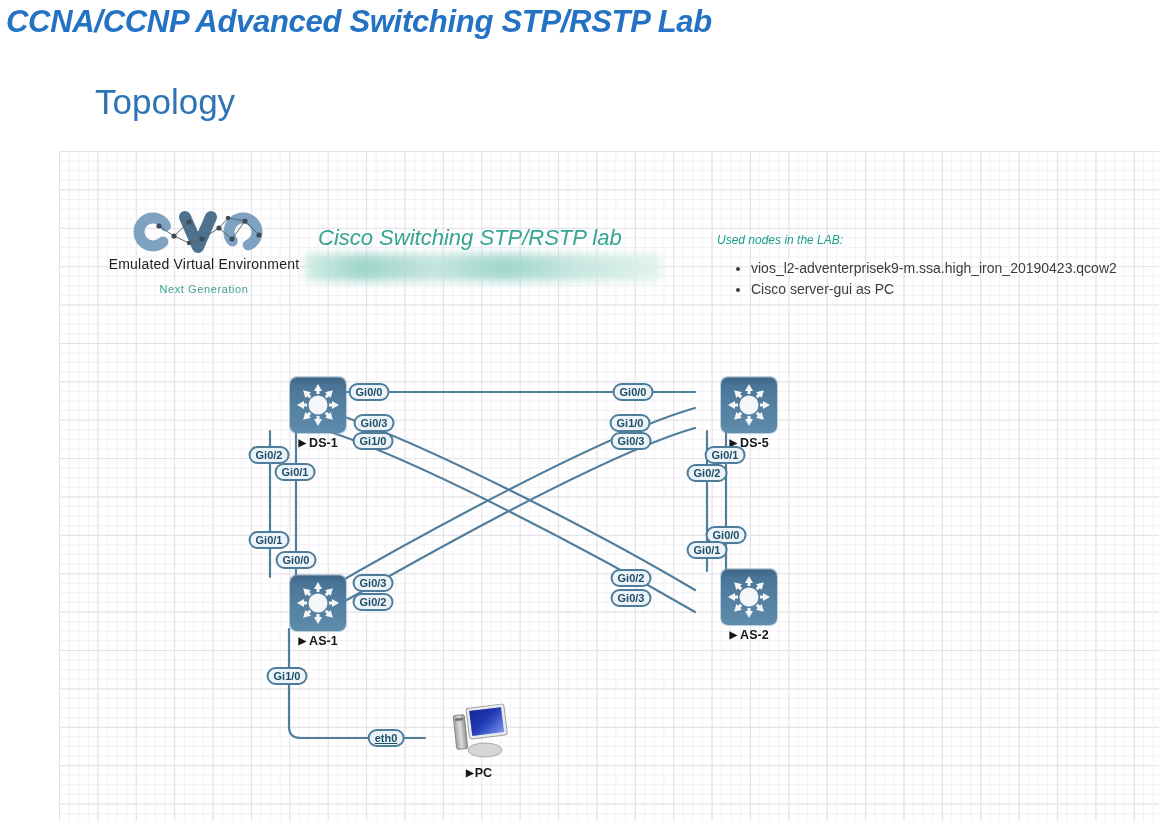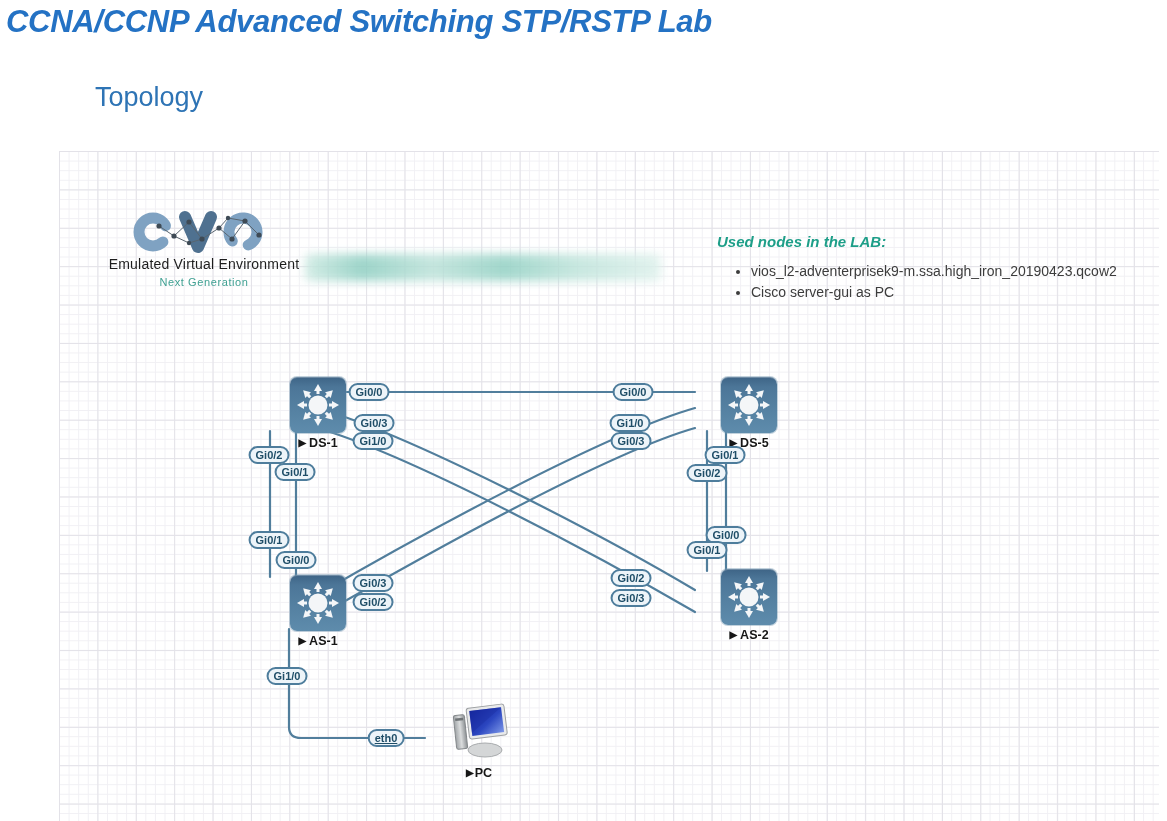--- a/index.html
+++ b/index.html
@@ -7,54 +7,54 @@
               font-family:"Liberation Sans", sans-serif; }
 
   
   .doc-title {
     position:absolute; left:6px; top:4px;
     font-size:31px; font-weight:bold; font-style:italic;
     color:#2472C4; letter-spacing:-0.3px; white-space:nowrap;
   }
   .doc-subtitle {
     position:absolute; left:95px; top:82px;
-    font-size:27px; font-weight:400; color:#2E74B5;
+    font-size:35px; font-weight:400; color:#2E74B5;
   }
 
   
   .canvas {
     position:absolute; left:59px; top:151px; width:1100px; height:670px;
     background-color:#ffffff;
     background-image:
       linear-gradient(#e3e2e8 1px, transparent 1px),
       linear-gradient(90deg, #e3e2e8 1px, transparent 1px),
       linear-gradient(#f1f0f4 1px, transparent 1px),
       linear-gradient(90deg, #f1f0f4 1px, transparent 1px);
     background-size: 38.4px 38.4px, 38.4px 38.4px, 9.6px 9.6px, 9.6px 9.6px;
   }
 
   
   .eve-logo { position:absolute; left:37px; top:58px; width:216px; text-align:center; }
   .eve-word { display:block; margin:0 auto; }
   .eve-line1 { font-size:14px; color:#1d1d1d; letter-spacing:0.2px; margin-top:1px; white-space:nowrap; }
-  .eve-line2 { font-size:11px; color:#3FA092; letter-spacing:0.6px; margin-top:4px; }
+  .eve-line2 { font-size:11px; color:#3FA092; letter-spacing:0.6px; margin-top:11px; }
 
   
   .lab-title {
     position:absolute; left:259px; top:74px; width:360px;
     font-size:22px; font-style:italic; color:#35A492; white-space:nowrap;
   }
   .redacted {
     position:absolute; left:246px; top:103px; width:356px; height:27px;
     border-radius:5px; filter:blur(5px); opacity:0.85;
     background:linear-gradient(90deg,#cdeae2 0%, #8fcfc2 16%, #bce2d9 36%,
                #93d1c4 56%, #bfe4db 76%, #def1ec 100%);
   }
   .used-nodes { position:absolute; left:658px; top:82px; width:440px; }
-  .used-nodes-heading { font-size:15px; font-weight:bold; font-style:italic; color:#1D9E88; }
+  .used-nodes-heading { font-size:12px; font-weight:normal; font-style:italic; color:#1D9E88; }
   .used-nodes-list { margin-top:11px; padding-left:34px; }
   .used-nodes-list li { font-size:14px; color:#3c3c3c; line-height:21px; }
 
   
   .links-svg { position:absolute; left:0; top:0; width:1100px; height:670px; }
 
   .node { position:absolute; width:56px; text-align:center;margin-left:28px; }
   .switch-box {
     width:56px; height:56px; border-radius:7px;
     background:linear-gradient(180deg,#3E6486 0%,#4C7698 18%,#5E8CAC 100%);
@@ -105,20 +105,21 @@
         <circle cx="99" cy="9" r="2.2"></circle>
           <circle cx="103" cy="30" r="2.6"></circle>
         <circle cx="116" cy="12" r="2.6"></circle>
           <circle cx="130" cy="26" r="2.6"></circle>
       </g>
     </svg>
     <div class="eve-line1">Emulated Virtual Environment</div>
     <div class="eve-line2">Next Generation</div>
   </div>
 
+  <div class="lab-title">Cisco Switching STP/RSTP lab</div>
   <div class="redacted"></div>
 
   <div class="used-nodes">
     <div class="used-nodes-heading">Used nodes in the LAB:</div>
     <ul class="used-nodes-list">
       <li>vios_l2-adventerprisek9-m.ssa.high_iron_20190423.qcow2</li>
       <li>Cisco server-gui as PC</li>
     </ul>
   </div>
 

